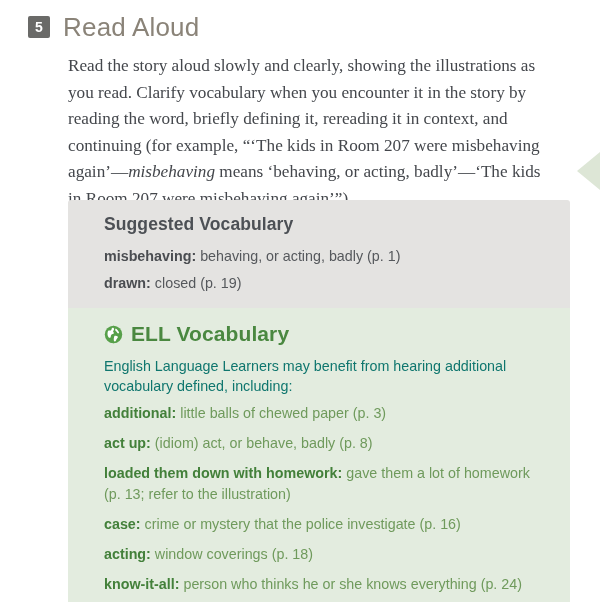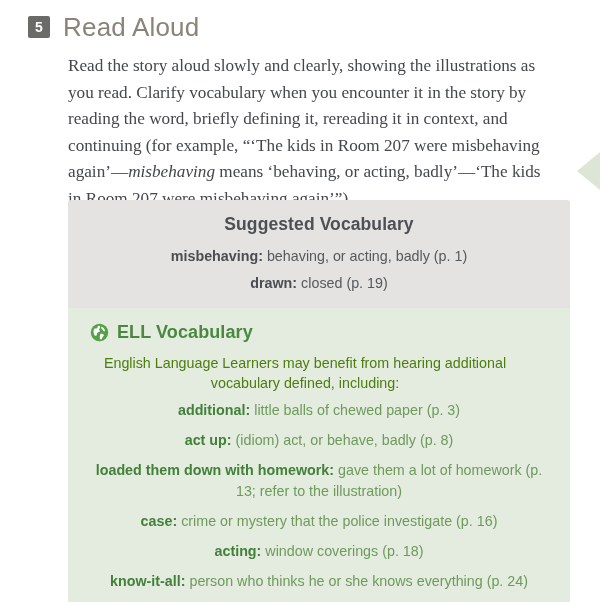--- a/index.html
+++ b/index.html
@@ -69,22 +69,21 @@
 
   
   .panel-stack {
     position: absolute;
     left: 68px;
     top: 200px;
     width: 502px;
   }
   .panel {
     box-sizing: border-box;
-    padding: 14px 22px 16px 22px;
-    text-align: center;
+    padding: 14px 22px 16px 36px;
   }
   .panel-suggested {
     background: #e4e3e1;
     border-radius: 3px 3px 0 0;
     padding-bottom: 14px;
   }
   .panel-ell {
     background: #e3ecdf;
     border-radius: 0 0 8px 8px;
     padding-top: 14px;
@@ -94,21 +93,21 @@
   .panel-heading {
     font-family: "Liberation Sans", sans-serif;
     font-size: 17.5px;
     font-weight: bold;
     color: #4c5055;
     margin: 0 0 10px 0;
     letter-spacing: 0.1px;
   }
   .panel-heading-ell {
     font-family: "Liberation Sans", sans-serif;
-    font-size: 18px;
+    font-size: 21px;
     font-weight: bold;
     color: #4a8840;
     margin: 0 0 10px 0;
     display: flex;
     align-items: center;
     gap: 8px;
     letter-spacing: 0.1px;
   }
   .globe-icon {
     width: 19px;
@@ -131,21 +130,21 @@
   }
   .vocab-entry .term {
     font-weight: bold;
     color: #4a4d51;
   }
 
   .ell-intro {
     font-family: "Liberation Sans", sans-serif;
     font-size: 14.3px;
     line-height: 20px;
-    color: #4d7c0f;
+    color: #0f766e;
     margin: 0 0 7px 0;
     max-width: 430px;
   }
   .vocab-entry-ell {
     font-family: "Liberation Sans", sans-serif;
     font-size: 14.3px;
     line-height: 21px;
     color: #6f9a5c;
     margin: 0 0 9px 0;
   }

